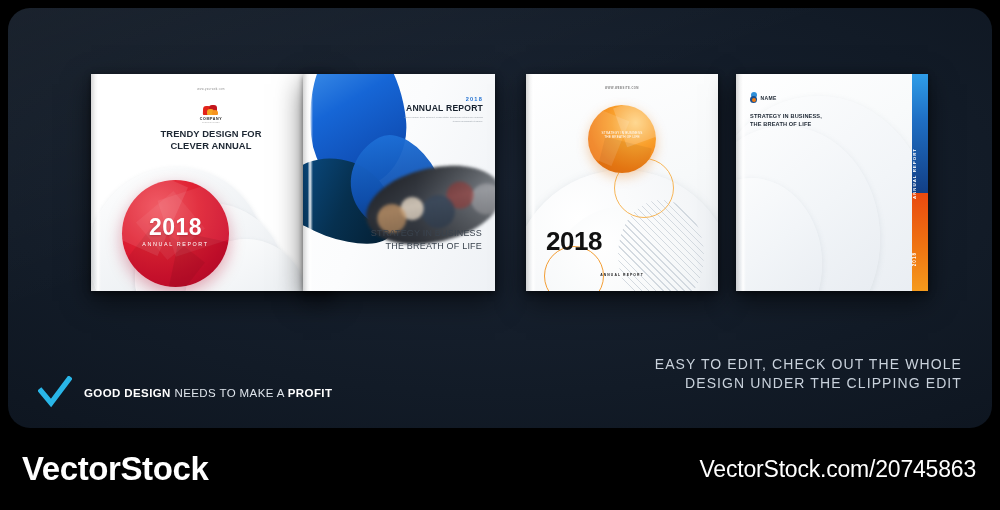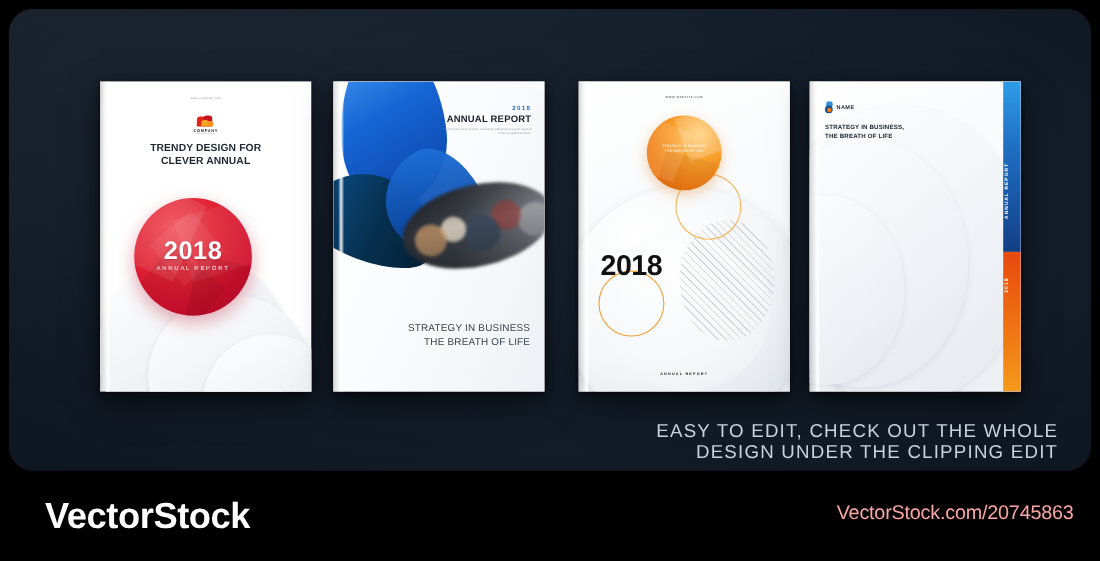--- a/index.html
+++ b/index.html
@@ -8,23 +8,23 @@
 
   
   .panel{position:absolute;left:8px;top:8px;width:984px;height:420px;border-radius:22px;
          background:#101824;
          background-image:radial-gradient(ellipse 900px 380px at 50% 42%, #1a2433 0%, #121b27 55%, #0c131d 100%);
          overflow:hidden;}
   .panel-sheen{position:absolute;inset:0;
         background:linear-gradient(160deg, rgba(255,255,255,.045) 0%, rgba(255,255,255,0) 40%);}
 
   
-  .poster{position:absolute;top:66px;width:192px;height:282px;background:#fff;overflow:hidden;
+  .poster{position:absolute;top:66px;width:192px;height:217px;background:#fff;overflow:hidden;
           box-shadow:0 10px 26px rgba(0,0,0,.55), 0 2px 6px rgba(0,0,0,.5);}
-  .p1{left:83px;}
+  .p1{left:83px;padding-left:48px;}
   .p2{left:295px;}
   .p3{left:518px;}
   .p4{left:728px;}
   .spine{position:absolute;left:0;top:0;width:10px;height:100%;
          background:linear-gradient(to right, rgba(0,0,0,.16) 0%, rgba(0,0,0,.03) 45%, rgba(255,255,255,.9) 70%, rgba(255,255,255,0) 100%);
          z-index:9;pointer-events:none;}
 
   
   .p1 .topurl{position:absolute;top:14px;left:0;right:0;text-align:center;font-size:2.6px;
               letter-spacing:.4px;color:#8b8b8b;}
@@ -143,27 +143,27 @@
   .p4 .vtext{position:absolute;left:0;right:0;color:#fff;text-align:center;
       writing-mode:vertical-rl;transform:rotate(180deg);font-weight:bold;letter-spacing:1px;}
   .p4 .vt1{top:74px;font-size:4.4px;}
   .p4 .vt2{top:178px;font-size:4.6px;}
 
   
   .cap-left{position:absolute;left:30px;top:368px;display:flex;align-items:center;gap:12px;}
   .check{width:34px;height:34px;flex:none;}
   .cap-left-txt{font-size:11.5px;color:#dfe5ec;letter-spacing:.4px;white-space:nowrap;}
   .cap-left-txt b{font-weight:bold;color:#ffffff;}
-  .cap-right{position:absolute;right:30px;top:374px;text-align:right;color:#c9d2dc;
-      font-size:17px;line-height:19px;letter-spacing:1.1px;}
+  .cap-right{position:absolute;right:30px;top:347px;text-align:right;color:#c9d2dc;
+      font-size:14px;line-height:19px;letter-spacing:1.1px;}
 
   
   .footer{position:absolute;left:0;bottom:0;width:1000px;height:78px;background:#000;}
-  .brand{position:absolute;left:41px;top:18px;color:#fff;font-size:33px;font-weight:bold;letter-spacing:-.4px;}
-  .url{position:absolute;right:24px;top:24px;color:#fca5a5;font-size:18px;letter-spacing:-.2px;}
+  .brand{position:absolute;left:22px;top:18px;color:#fff;font-size:33px;font-weight:bold;letter-spacing:-.4px;}
+  .url{position:absolute;right:24px;top:24px;color:#ffffff;font-size:23px;letter-spacing:-.2px;}
 </style>
 </head>
 <body>
 
 <div class="stage">
 
   <div class="panel">
     <div class="panel-sheen"></div>
 
     <div class="poster p1">
@@ -264,20 +264,26 @@
         <div>THE BREATH OF LIFE</div>
       </div>
       <div class="sidebar">
         <div class="sb-blue"></div>
         <div class="sb-orange"></div>
         <div class="vtext vt1">ANNUAL REPORT</div>
         <div class="vtext vt2">2018</div>
       </div>
     </div>
 
+    <div class="cap-left">
+      <svg class="check" viewBox="0 0 34 34">
+        <path d="M3 15 L13 27 L31 3" fill="none" stroke="#29b6e8" stroke-width="5.4" stroke-linecap="square" stroke-linejoin="miter"></path>
+      </svg>
+      <div class="cap-left-txt"><b>GOOD DESIGN</b><span> NEEDS TO MAKE A </span><b>PROFIT</b></div>
+    </div>
 
     <div class="cap-right">
       <div>EASY TO EDIT, CHECK OUT THE WHOLE</div>
       <div>DESIGN UNDER THE CLIPPING EDIT</div>
     </div>
   </div>
 
   <div class="footer">
     <div class="brand">VectorStock</div>
     <div class="url">VectorStock.com/20745863</div>

